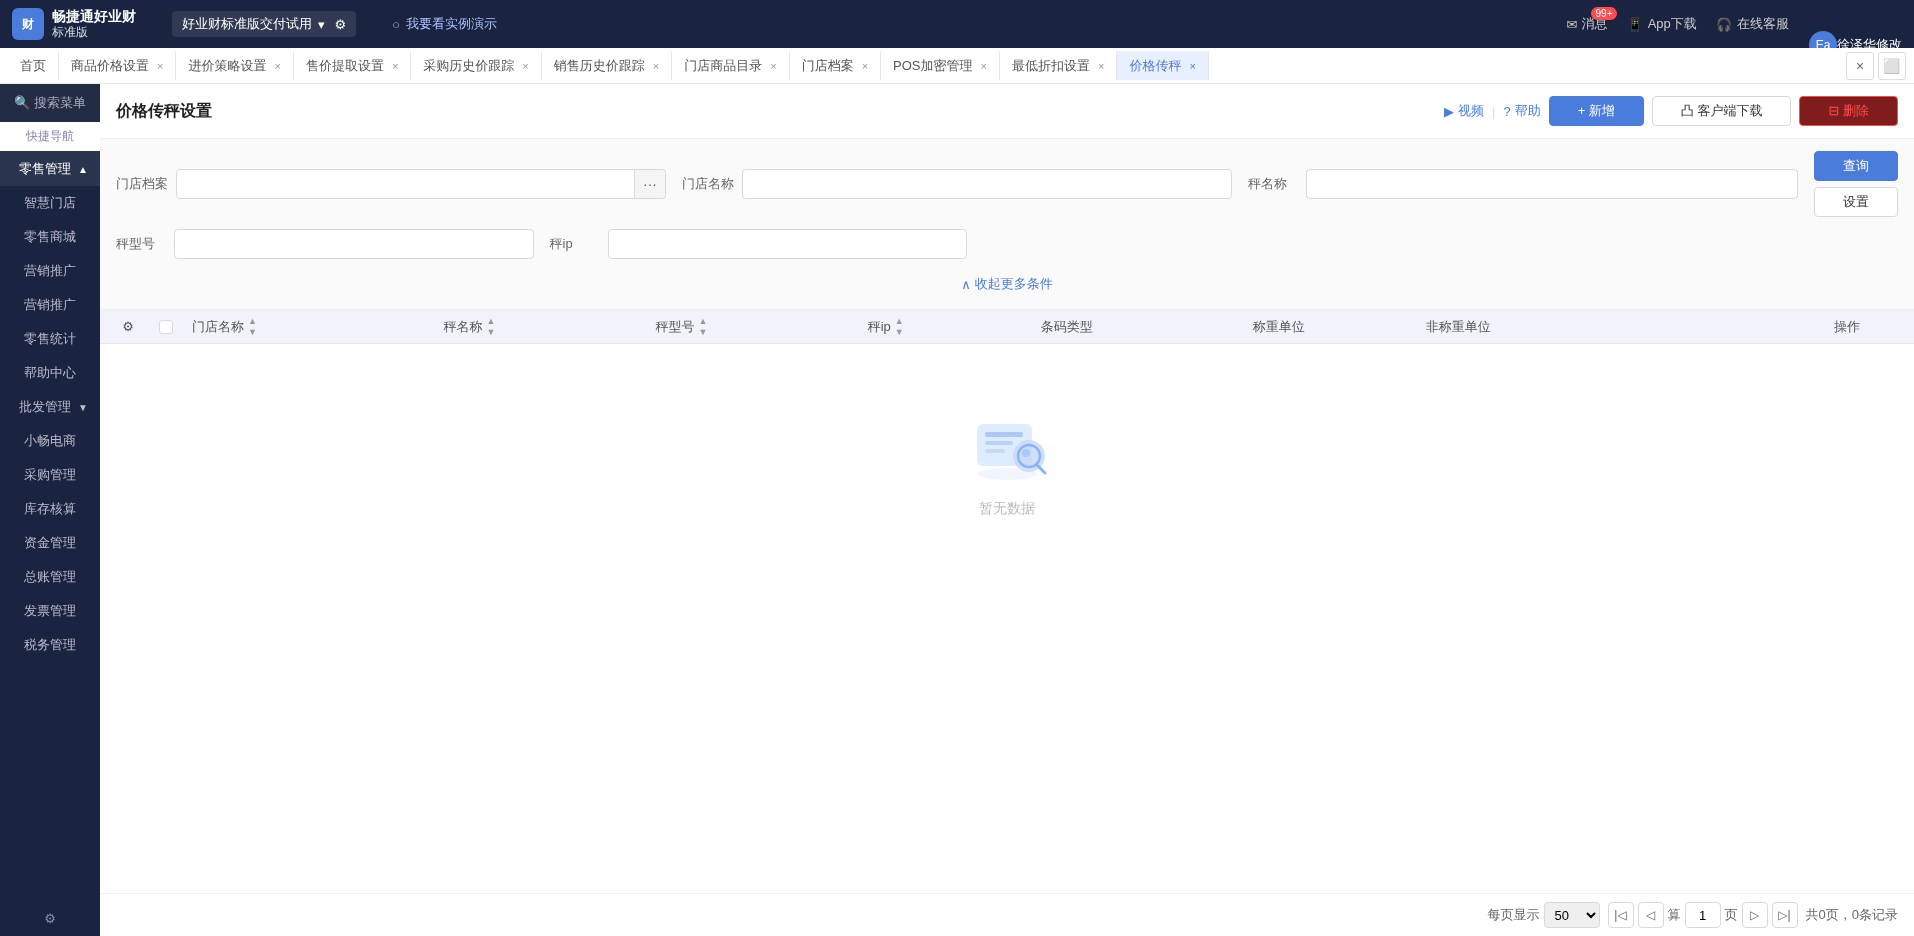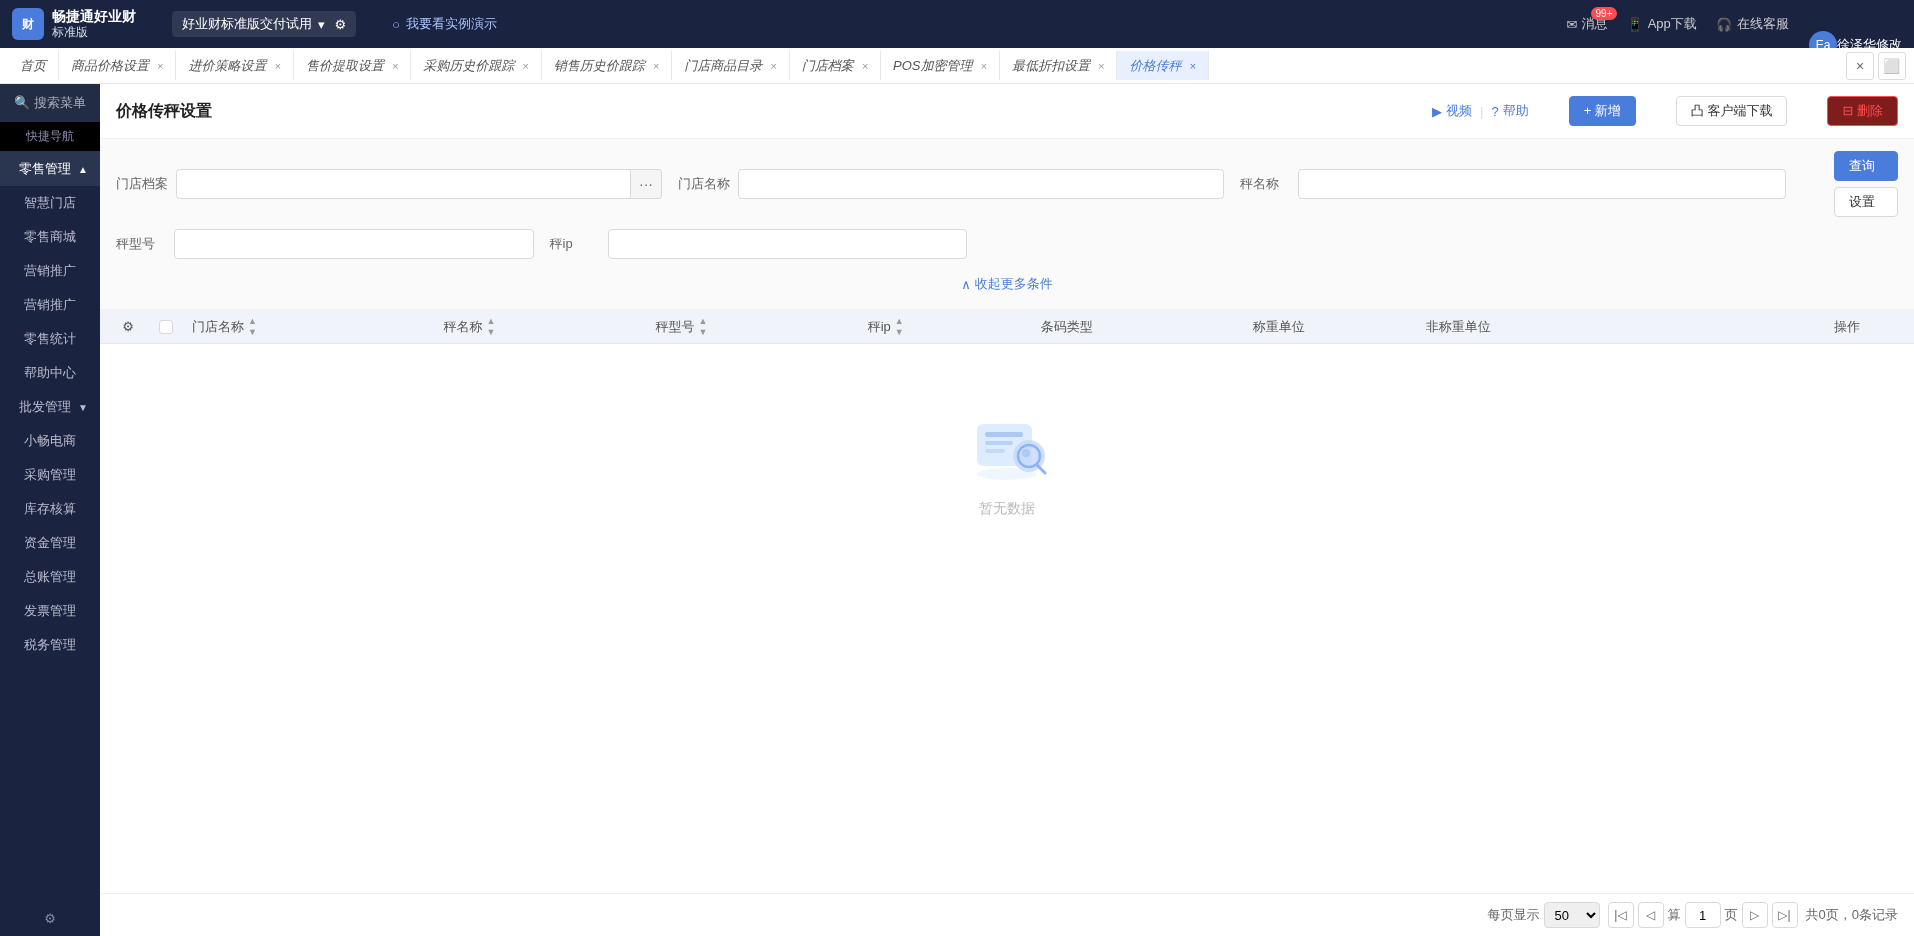--- a/index.html
+++ b/index.html
@@ -96,21 +96,20 @@
     .tab-item {
       display: flex; align-items: center; gap: 4px;
       padding: 0 12px;
       height: 29px;
       cursor: pointer;
       white-space: nowrap;
       font-size: 13px;
       color: #555;
       border-right: 1px solid #e8e8e8;
       position: relative;
-      font-style: italic;
     }
     .tab-item.active {
       background: #e8efff;
       color: #4a7cdc;
       font-weight: 500;
     }
     .tab-item .close-btn {
       font-size: 11px;
       color: #999;
       cursor: pointer;
@@ -155,21 +154,21 @@
       text-align: center;
       font-size: 13px;
       color: #aab;
     }
     .sidebar-nav {
       padding: 6px 24px;
       text-align: center;
       cursor: pointer;
       font-size: 12px;
       color: #88a;
-      background: #000000;
+      background: #ffffff;
       border-bottom: 1px solid #2a3550;
     }
     .sidebar-item {
       display: flex;
       align-items: center;
       justify-content: space-between;
       padding: 8px 12px;
       cursor: pointer;
       font-size: 13px;
       color: #bbc;
@@ -210,26 +209,25 @@
     .page-actions {
       display: flex; align-items: center; gap: 8px;
     }
     .link-btn {
       display: flex; align-items: center; gap: 4px;
       color: #4a7cdc; cursor: pointer; font-size: 13px;
     }
     .separator { color: #ddd; }
     .btn {
       display: flex; align-items: center; gap: 4px;
-      padding: 5px 14px;
+      padding: 5px 28px;
       border-radius: 4px;
       cursor: pointer;
       font-size: 13px;
       border: 1px solid transparent;
-      margin-left: 32px;
     }
     .btn-primary {
       background: #4a7cdc;
       color: #fff;
       border-color: #4a7cdc;
     }
     .btn-default {
       background: #fff;
       color: #333;
       border-color: #d9d9d9;

